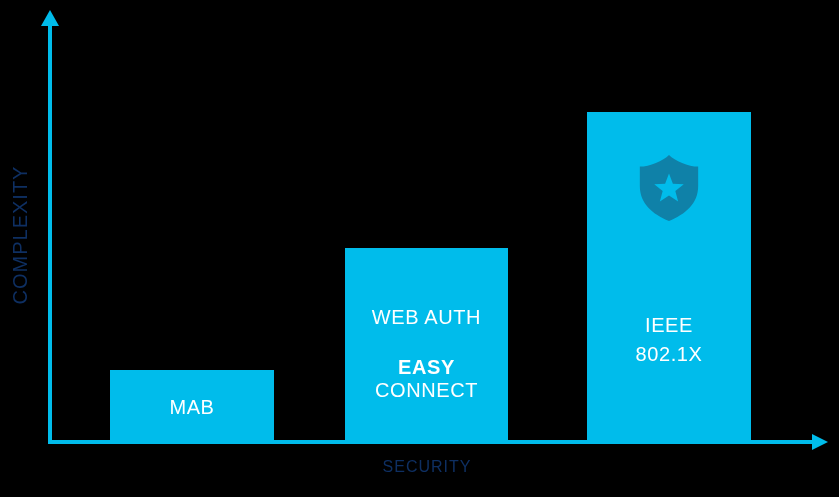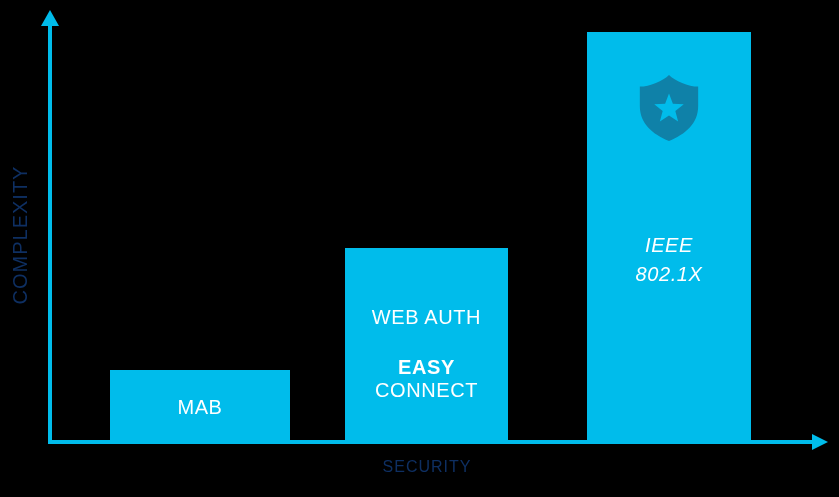--- a/index.html
+++ b/index.html
@@ -28,21 +28,21 @@
     text-align:center;transform:rotate(-90deg);
     color:var(--axis_label);font-size:20px;letter-spacing:1px;font-weight:400;
   }
   .x-label{
     position:absolute;left:327px;top:458px;width:200px;text-align:center;
     color:var(--axis_label);font-size:16px;letter-spacing:1px;font-weight:400;
   }
   
   .bar{position:absolute;bottom:53px;background:var(--bar);color:var(--bar_text);
     font-size:20px;letter-spacing:0.6px;font-weight:400;}
-  .bar-1{left:110px;width:180px;display:flex;align-items:center;justify-content:center;}
+  .bar-1{left:110px;width:164px;display:flex;align-items:center;justify-content:center;}
   .bar-2{left:345px;width:163px;}
   .bar-3{left:587px;width:164px;}
   .bar .line{position:absolute;left:0;right:0;text-align:center;}
   .bar-2 .line-0{top:58px;}
   .bar-2 .line-1{top:108px;font-weight:bold;}
   .bar-2 .line-2{top:131px;}
   .bar-3 .line-0{top:202px;}
   .bar-3 .line-1{top:231px;}
   .shield{position:absolute;top:41px;left:50%;transform:translateX(-50%);
     width:66px;height:70px;display:block;}
@@ -63,21 +63,21 @@
   <div class="bar bar-1" style="height: 74px;">
     <span class="bar-label">MAB</span>
   </div>
 
   <div class="bar bar-2" style="height: 196px;">
     <div class="line line-0">WEB AUTH</div>
     <div class="line line-1">EASY</div>
     <div class="line line-2">CONNECT</div>
   </div>
 
-  <div class="bar bar-3" style="height: 412px; font-style: italic;">
+  <div class="bar bar-3" style="height: 332px;">
     <svg class="shield" viewBox="0 0 64 72" xmlns="http://www.w3.org/2000/svg" aria-hidden="true">
       <path fill="var(--shield)" d="M32 2 C26 8 12 14 2 14 L2 34 C2 52 15 63 32 70 C49 63 62 52 62 34 L62 14 C52 14 38 8 32 2 Z"></path>
       <polygon fill="var(--bar)" points="32,21 36.0,31.5 47.2,32.1 38.5,39.1 41.4,49.9 32,43.8 22.6,49.9 25.5,39.1 16.8,32.1 28.0,31.5"></polygon>
     </svg>
     <div class="line line-0">IEEE</div>
     <div class="line line-1">802.1X</div>
   </div>
 
 </div>
 

